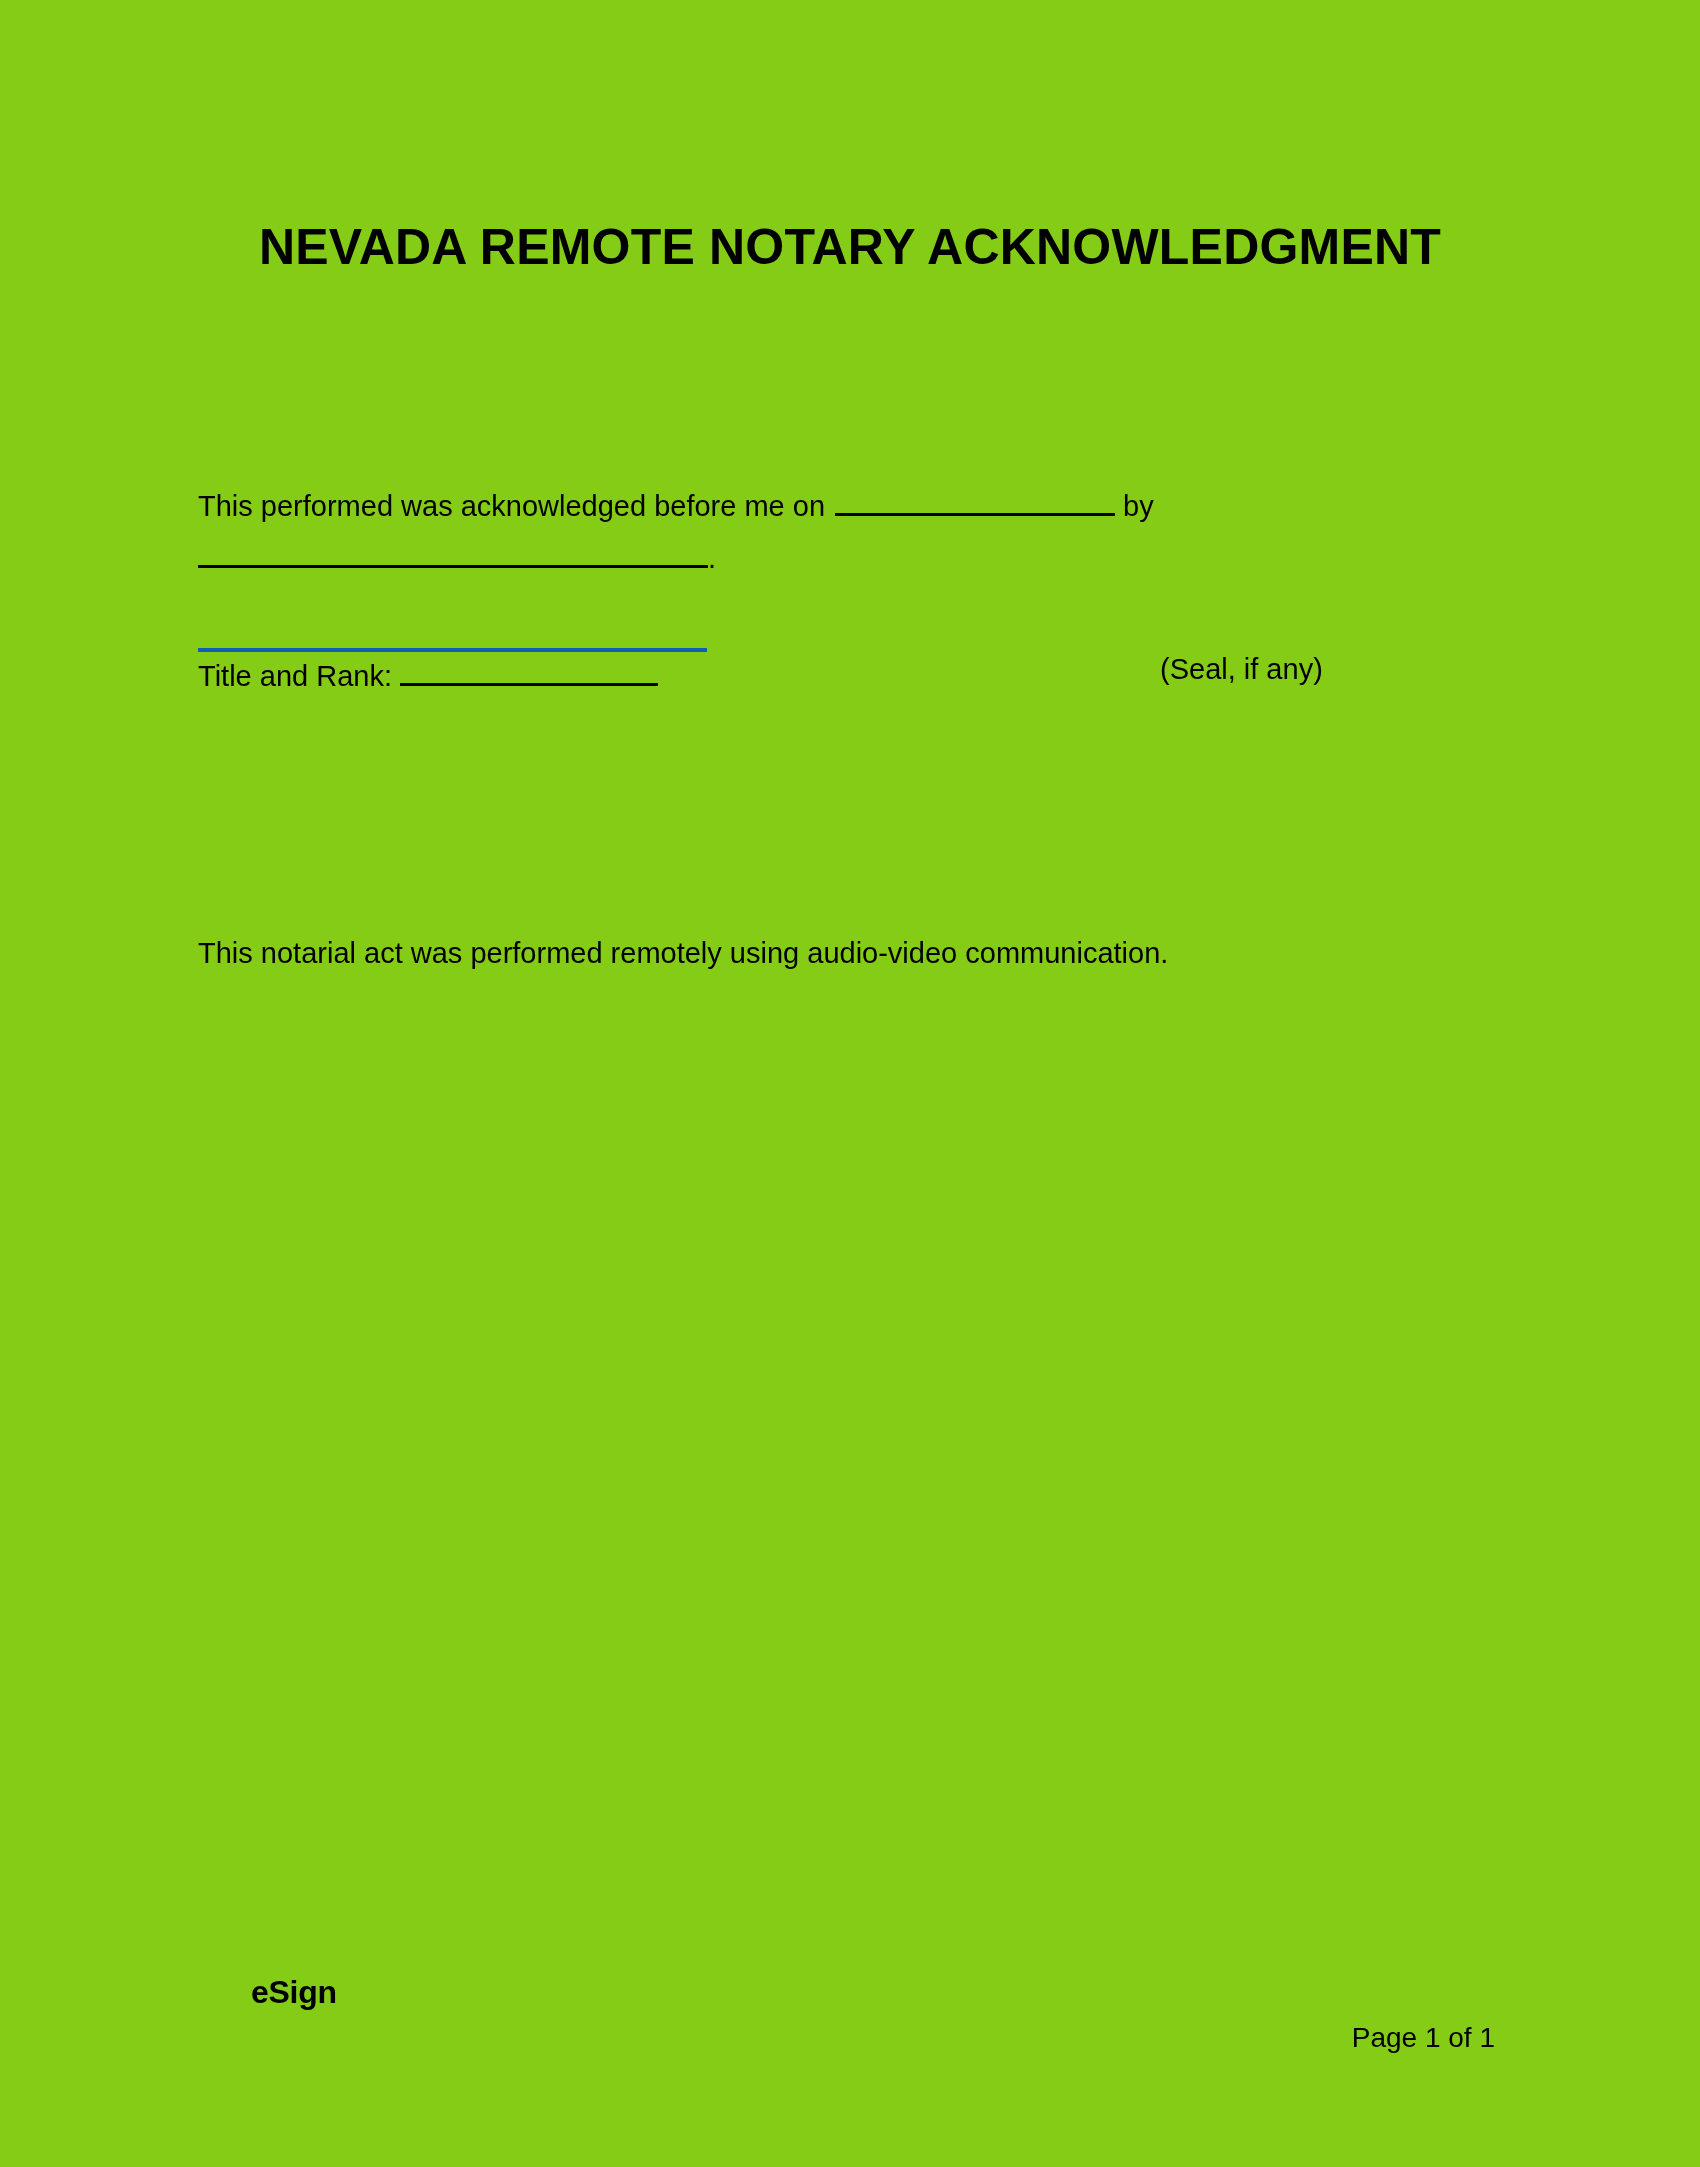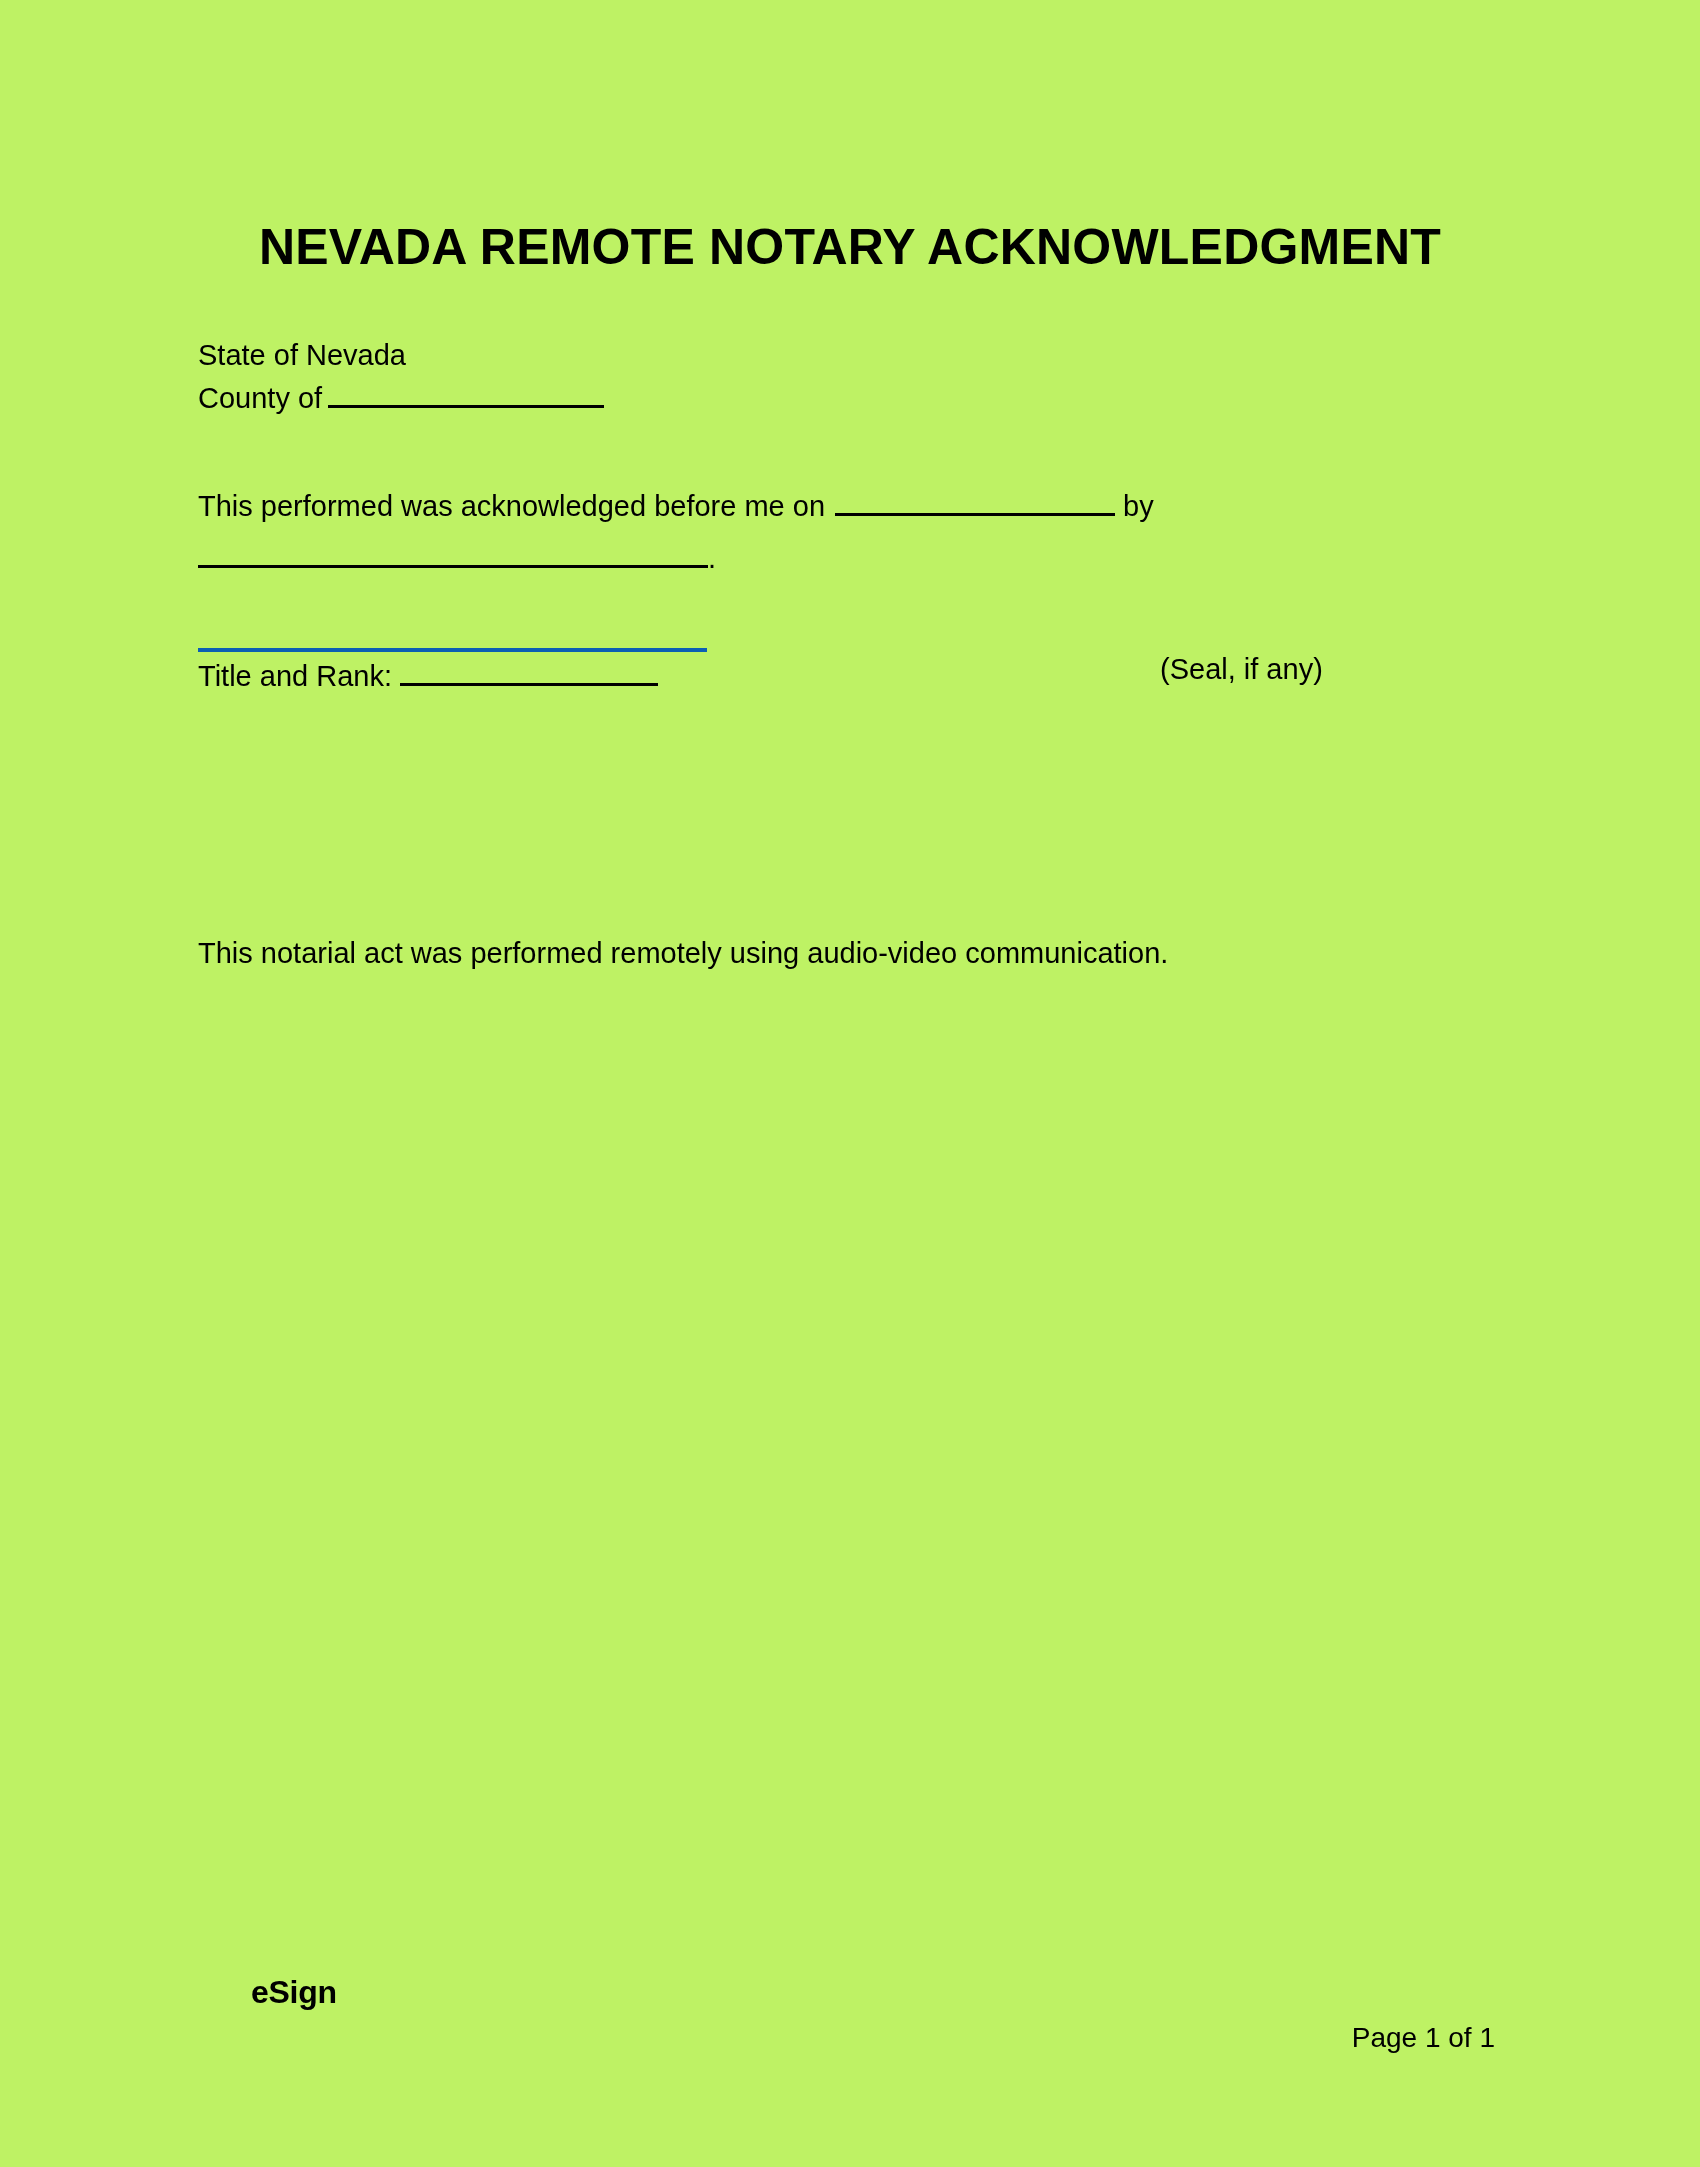--- a/index.html
+++ b/index.html
@@ -12,21 +12,21 @@
   body {
     font-family: "Liberation Sans", sans-serif;
     color: #000000;
     -webkit-font-smoothing: antialiased;
   }
 
   .page {
     position: relative;
     width: 1700px;
     height: 2167px;
-    background: #bef264;
+    background: #84cc16;
     overflow: hidden;
     text-decoration: underline;
   }
 
   
   .doc-title {
     position: absolute;
     left: 0;
     top: 186px;
     width: 1700px;
@@ -118,28 +118,20 @@
     margin-left: 36px;
   }
 </style>
 </head>
 <body>
 
 <div class="page">
 
   <h1 class="doc-title">NEVADA REMOTE NOTARY ACKNOWLEDGMENT</h1>
 
-  <div class="body-block venue-block">
-    <span class="line-row">
-      <span>State of Nevada</span>
-    </span>
-    <span class="line-row">
-      <span>County of</span><span class="blank blank-county"></span>
-    </span>
-  </div>
 
   <div class="body-block ack-block">
     <span class="line-row">
       <span>This performed was acknowledged before me on</span><span class="blank blank-date"></span><span>by</span>
     </span>
     <span class="ack-line2">
       <span class="blank blank-by"></span><span class="period">.</span>
     </span>
   </div>
 

